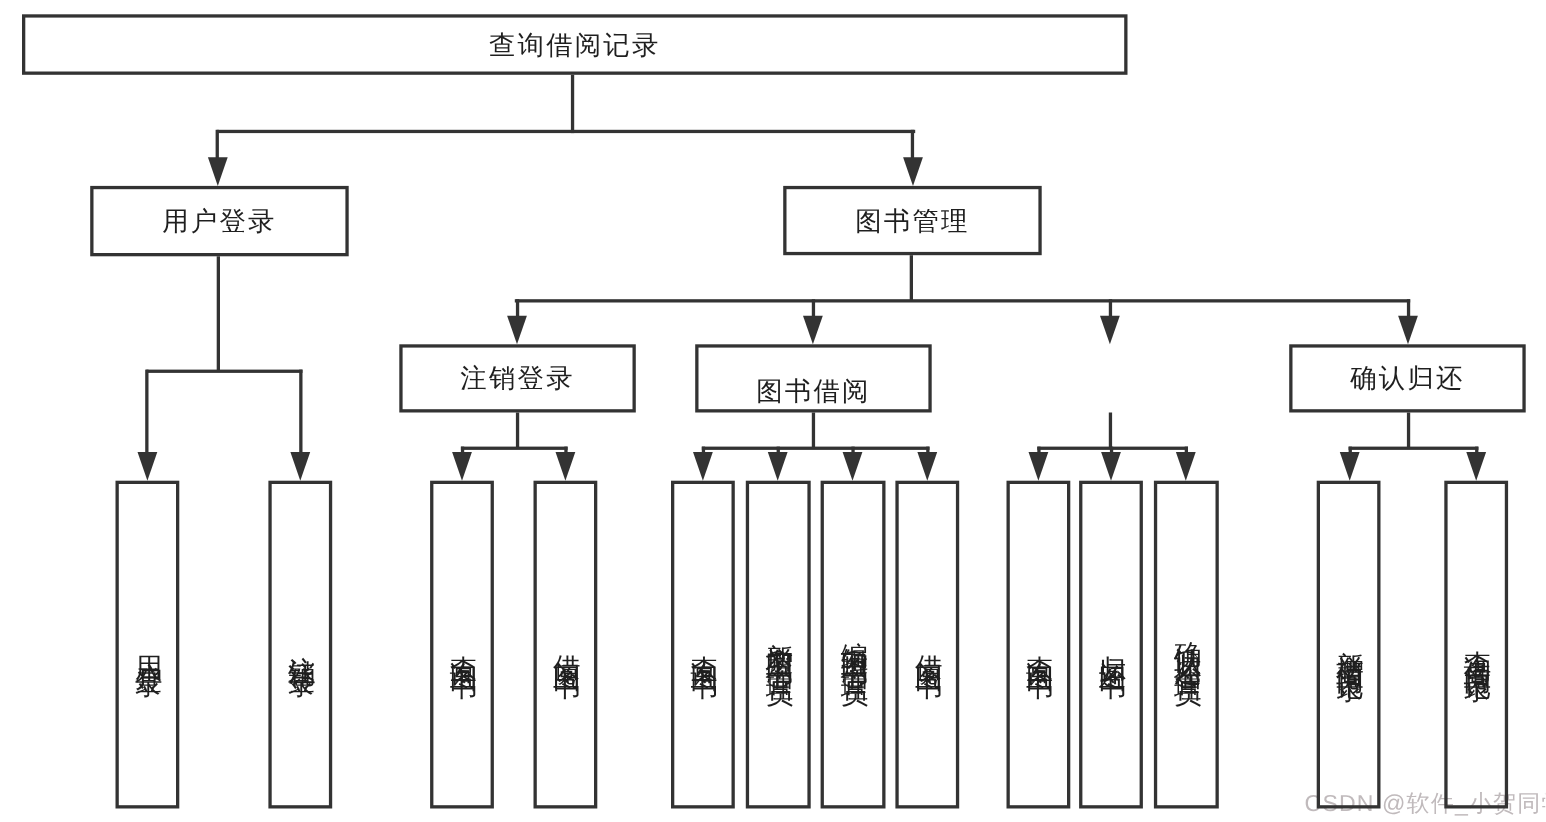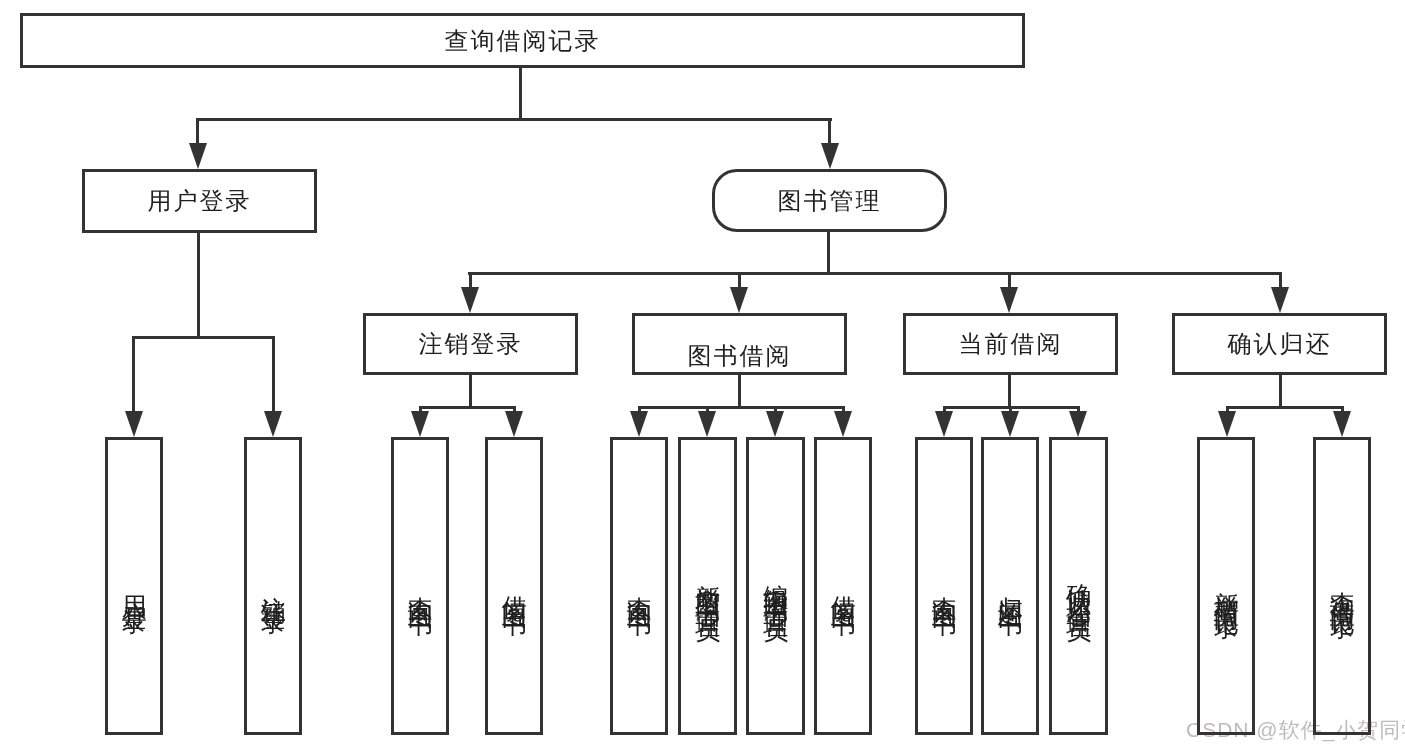--- a/index.html
+++ b/index.html
@@ -40,21 +40,21 @@
   <div class="line" style="left:519px;top:68px;width:3px;height:53px;"></div>
   <div class="line" style="left:197px;top:118px;width:635px;height:3px;"></div>
   <div class="line" style="left:196px;top:118px;width:3px;height:30px;"></div>
   <div class="arrowhead" style="left:189px;top:143px;"></div>
   <div class="line" style="left:828px;top:118px;width:3px;height:30px;"></div>
   <div class="arrowhead" style="left:821px;top:143px;"></div>
 
   <div class="box hbox" style="left:82px;top:169px;width:235px;height:64px;">
     <span>用户登录</span>
   </div>
-  <div class="box hbox" style="left:712px;top:169px;width:235px;height:63px;border-radius:25px;">
+  <div class="box hbox" style="left:712px;top:169px;width:235px;height:63px;">
     <span>图书管理</span>
   </div>
 
   <div class="line" style="left:197px;top:233px;width:3px;height:105px;"></div>
   <div class="line" style="left:133px;top:336px;width:142px;height:3px;"></div>
   <div class="line" style="left:132px;top:336px;width:3px;height:77px;"></div>
   <div class="arrowhead" style="left:125px;top:411px;"></div>
   <div class="line" style="left:272px;top:336px;width:3px;height:77px;"></div>
   <div class="arrowhead" style="left:264px;top:411px;"></div>
 
@@ -67,23 +67,20 @@
   <div class="line" style="left:1008px;top:272px;width:3px;height:18px;"></div>
   <div class="arrowhead" style="left:1000px;top:287px;"></div>
   <div class="line" style="left:1279px;top:272px;width:3px;height:18px;"></div>
   <div class="arrowhead" style="left:1271px;top:287px;"></div>
 
   <div class="box hbox" style="left:363px;top:313px;width:215px;height:62px;">
     <span>注销登录</span>
   </div>
   <div class="box hbox" style="left:632px;top:313px;width:215px;height:62px;align-items:flex-end;">
     <span>图书借阅</span>
-  </div>
-  <div class="box hbox" style="left:903px;top:313px;width:215px;height:62px;">
-    <span>当前借阅</span>
   </div>
   <div class="box hbox" style="left:1172px;top:313px;width:215px;height:62px;">
     <span>确认归还</span>
   </div>
 
   <div class="line" style="left:469px;top:375px;width:3px;height:33px;"></div>
   <div class="line" style="left:419px;top:406px;width:97px;height:3px;"></div>
   <div class="line" style="left:419px;top:406px;width:3px;height:10px;"></div>
   <div class="arrowhead" style="left:411px;top:411px;"></div>
   <div class="line" style="left:513px;top:406px;width:3px;height:10px;"></div>

